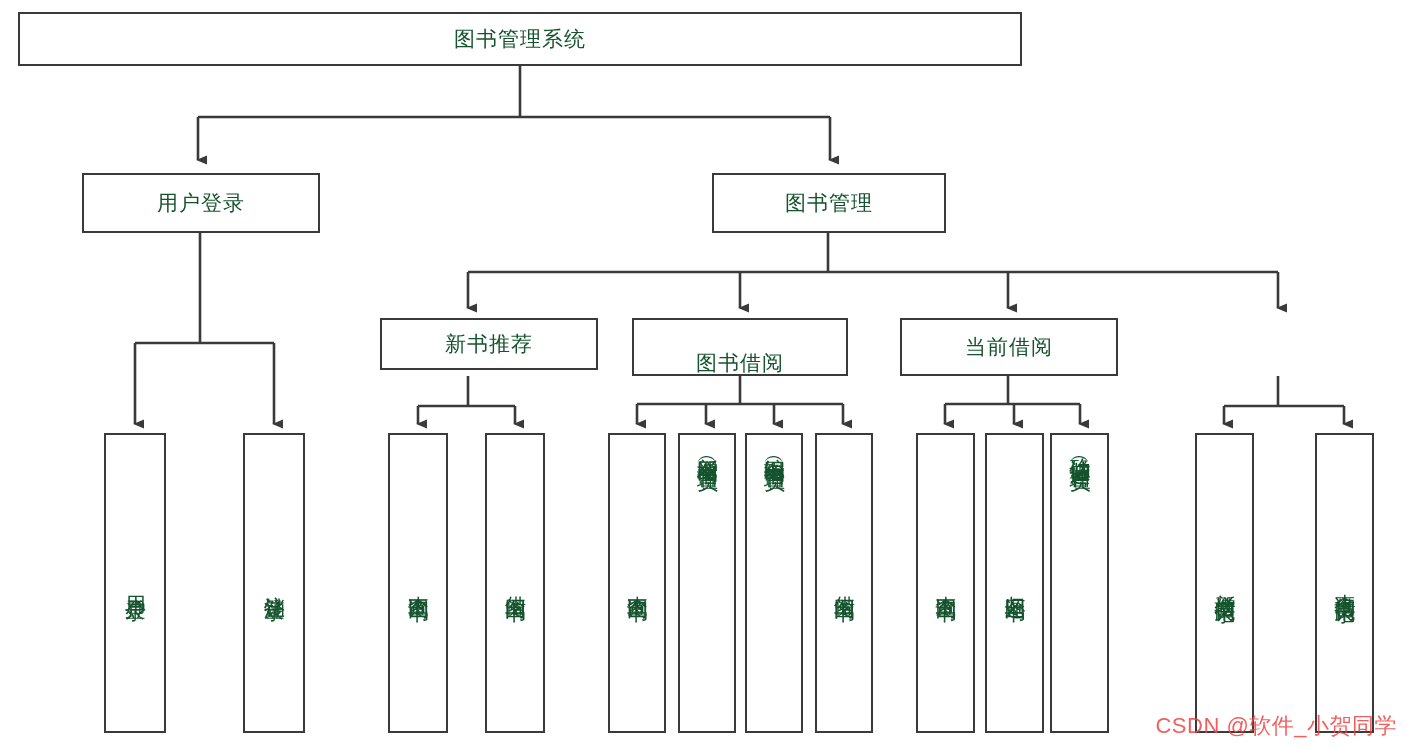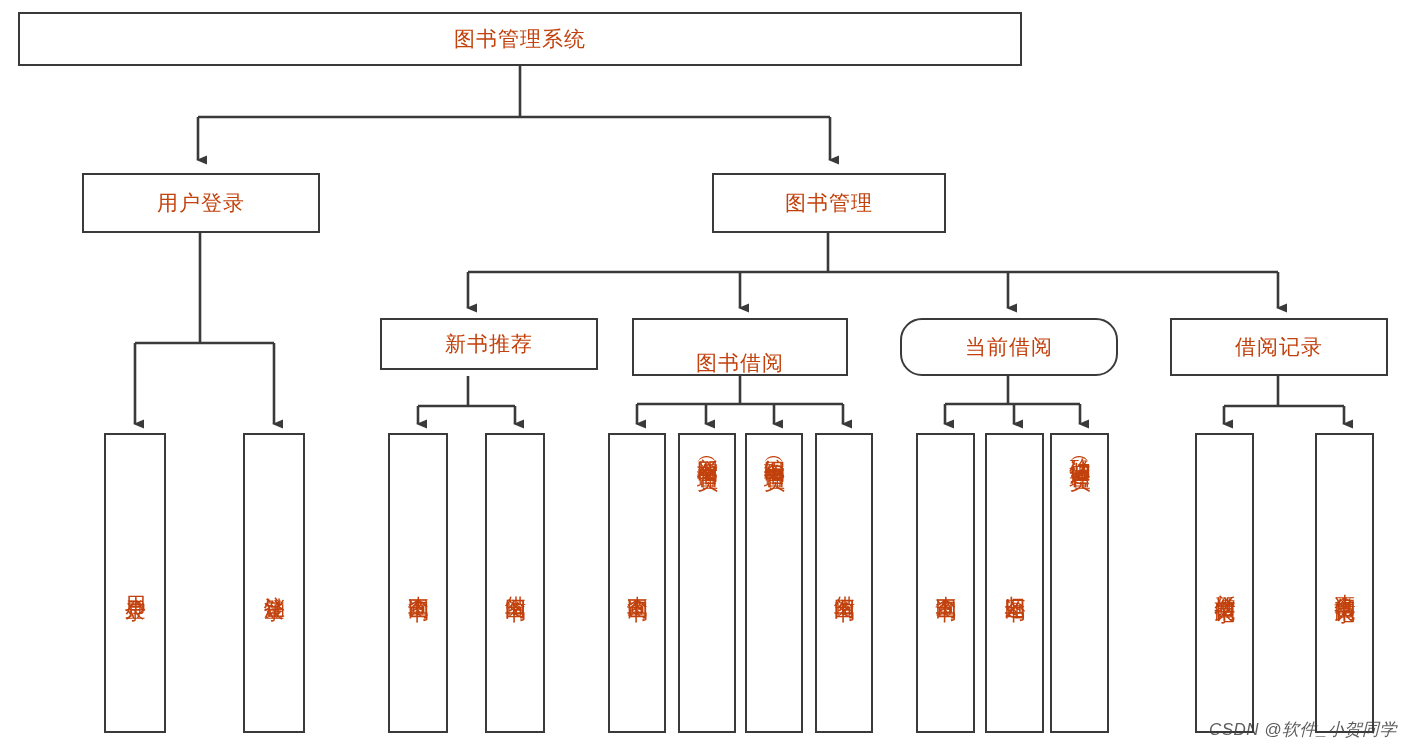--- a/index.html
+++ b/index.html
@@ -28,21 +28,21 @@
     pointer-events: none;
   }
   .node {
     position: absolute;
     box-sizing: border-box;
     border: 2px solid #3a3a3a;
     background: #ffffff;
     display: flex;
     align-items: center;
     justify-content: center;
-    color: #c2410c;
+    color: #14532d;
   }
   .node-h .node-label {
     font-size: 21px;
     line-height: 1.1;
     letter-spacing: 1px;
     white-space: nowrap;
   }
   .node-v {
     align-items: flex-start;
     padding-top: 6px;
@@ -57,26 +57,25 @@
     display: block;
   }
   .node-v.center-v {
     align-items: center;
     padding-top: 0;
   }
   .watermark {
     position: absolute;
     right: 8px;
     bottom: 6px;
-    font-size: 17px;
-    color: #404040;
+    font-size: 22px;
+    color: #ef4444;
     letter-spacing: 0.5px;
     white-space: nowrap;
     opacity: 0.85;
-    font-style: italic;
   }
 </style>
 </head>
 <body>
 
 <div id="diagram-root">
 
   <svg class="connectors" viewBox="0 0 1405 747" xmlns="http://www.w3.org/2000/svg">
     <defs>
       <marker id="arrow" viewBox="0 0 12 12" refX="6" refY="10" markerWidth="11" markerHeight="11" orient="auto-start-reverse" markerUnits="userSpaceOnUse">
@@ -149,25 +148,22 @@
   <div class="node node-h" style="left:712px; top:173px; width:234px; height:60px;align-items:center;">
     <span class="node-label">图书管理</span>
   </div>
 
   <div class="node node-h" style="left:380px; top:318px; width:218px; height:52px;">
     <span class="node-label">新书推荐</span>
   </div>
   <div class="node node-h" style="left:632px; top:318px; width:216px; height:58px;align-items:flex-end;">
     <span class="node-label">图书借阅</span>
   </div>
-  <div class="node node-h" style="left:900px; top:318px; width:218px; height:58px;border-radius:22px;">
+  <div class="node node-h" style="left:900px; top:318px; width:218px; height:58px;">
     <span class="node-label">当前借阅</span>
-  </div>
-  <div class="node node-h" style="left:1170px; top:318px; width:218px; height:58px;">
-    <span class="node-label">借阅记录</span>
   </div>
 
   <div class="node node-v center-v" style="left:104px; top:433px; width:62px; height:300px;">
     <span class="node-label">用户登录</span>
   </div>
   <div class="node node-v center-v" style="left:243px; top:433px; width:62px; height:300px;">
     <span class="node-label">注销登录</span>
   </div>
 
   <div class="node node-v center-v" style="left:388px; top:433px; width:60px; height:300px;">

